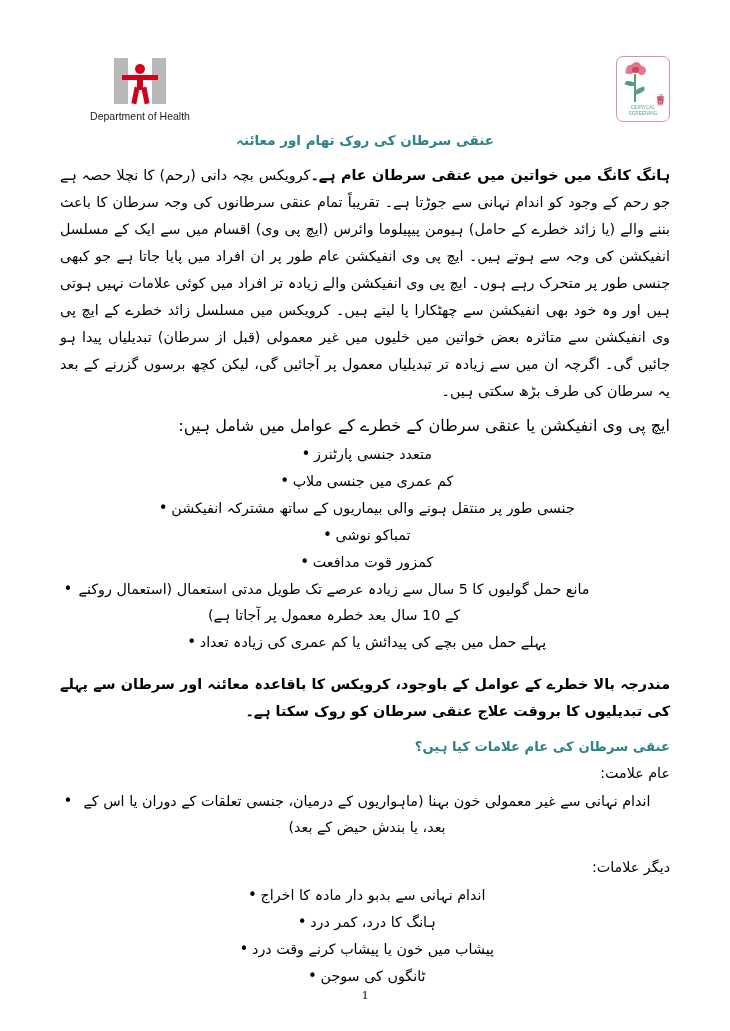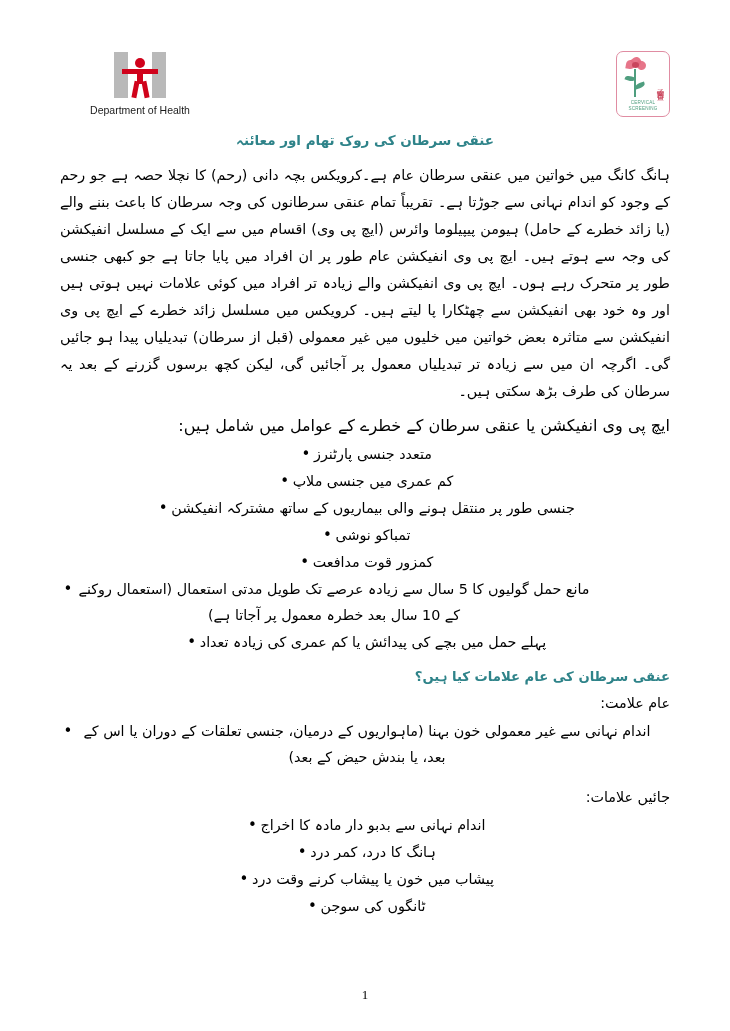--- a/index.html
+++ b/index.html
@@ -23,21 +23,21 @@
     height: 1031px;
     box-sizing: border-box;
     padding: 46px 60px 0 60px;
   }
 
   
   .header-row {
     display: flex;
     flex-direction: row-reverse;
     justify-content: space-between;
-    align-items: center;
+    align-items: flex-end;
     height: 76px;
   }
 
   .logo-doh {
     display: flex;
     flex-direction: column;
     align-items: center;
     width: 160px;
   }
   .doh-mark {
@@ -184,21 +184,21 @@
 
   
   .para {
     text-align: justify;
     font-size: 14.3px;
     line-height: 27px;
     margin: 0 0 8px 0;
     font-family: "DejaVu Sans", "Liberation Sans", sans-serif;
   }
   .para.bold { font-weight: bold; }
-  .para .lead { font-weight: normal; margin-top: 39px; }
+  .para .lead { font-weight: bold; margin-top: 39px; }
 
   .section-heading {
     color: #2e8389;
     font-weight: bold;
     font-size: 13.2px;
     margin: 14px 0 4px 0;
     text-align: right;
     font-family: "DejaVu Sans", "Liberation Sans", sans-serif;
   }
 
@@ -343,36 +343,37 @@
       </div>
     </li>
     <li>
       <div class="bullet-wrap" style="justify-content:center;">
         <span class="bullet-text">پہلے حمل میں بچے کی پیدائش یا کم عمری کی زیادہ تعداد</span>
         <span class="bullet-dot">•</span>
       </div>
     </li>
   </ul>
 
+  <p class="para bold" style="margin-top:16px;">مندرجہ بالا خطرے کے عوامل کے باوجود، کرویکس کا باقاعدہ معائنہ اور سرطان سے پہلے کی تبدیلیوں کا بروقت علاج عنقی سرطان کو روک سکتا ہے۔</p>
 
   <div class="section-heading">عنقی سرطان کی عام علامات کیا ہیں؟</div>
 
 
   <div class="sub-label">عام علامت:</div>
 
   <ul class="bullet-group-centered">
     <li>
       <div class="bullet-wrap">
         <span class="bullet-text" style="max-width:582px;">اندام نہانی سے غیر معمولی خون بہنا (ماہواریوں کے درمیان، جنسی تعلقات کے دوران یا اس کے بعد، یا بندش حیض کے بعد)</span>
         <span class="bullet-dot">•</span>
       </div>
     </li>
   </ul>
 
-  <div class="sub-label" style="margin-top:14px;">جائیں علامات:</div>
+  <div class="sub-label" style="margin-top:14px;">دیگر علامات:</div>
 
   <ul class="bullet-group-centered">
     <li>
       <div class="bullet-wrap" style="justify-content:center;">
         <span class="bullet-text">اندام نہانی سے بدبو دار مادہ کا اخراج</span>
         <span class="bullet-dot">•</span>
       </div>
     </li>
     <li>
       <div class="bullet-wrap" style="justify-content:center;">

